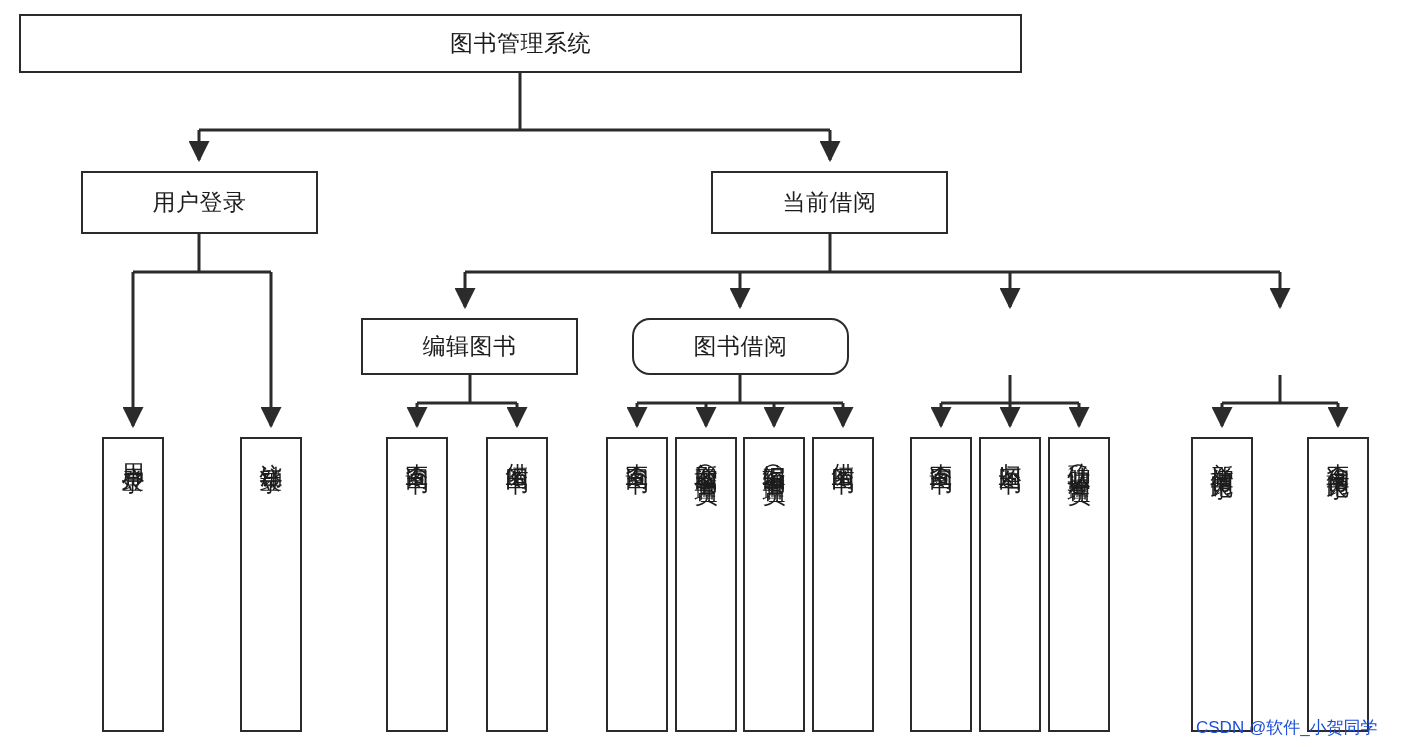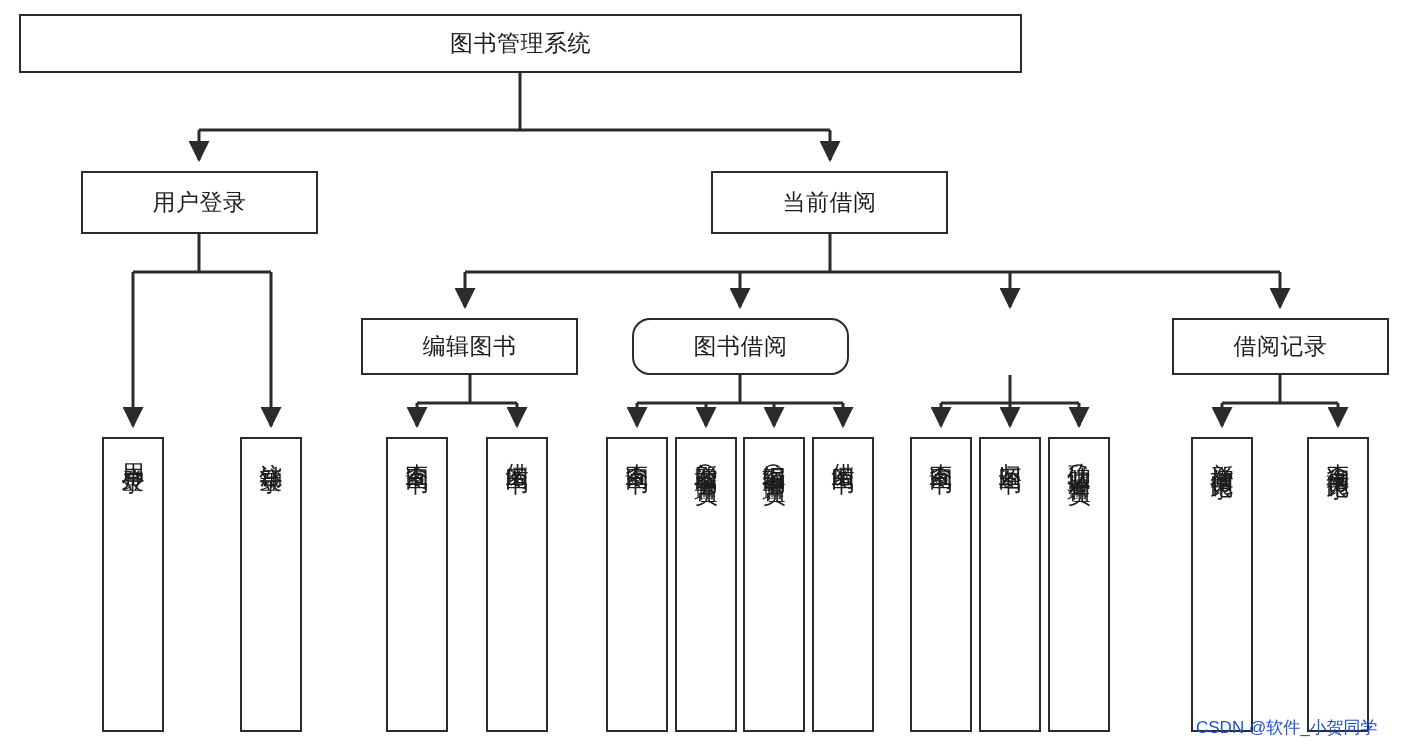--- a/index.html
+++ b/index.html
@@ -138,23 +138,20 @@
   <div class="node horiz" style="left:711px; top:171px; width:237px; height:63px;">
     <span class="label">当前借阅</span>
   </div>
 
   <div class="node horiz" style="left:361px; top:318px; width:217px; height:57px;">
     <span class="label">编辑图书</span>
   </div>
   <div class="node horiz" style="left:632px; top:318px; width:217px; height:57px;border-radius:18px;">
     <span class="label">图书借阅</span>
   </div>
-  <div class="node horiz" style="left:1172px; top:318px; width:217px; height:57px;">
-    <span class="label">借阅记录</span>
-  </div>
 
   <div class="node vert" style="left:102px; top:437px; width:62px; height:295px;">
     <span class="label">用户登录</span>
   </div>
   <div class="node vert" style="left:240px; top:437px; width:62px; height:295px;">
     <span class="label">注销登录</span>
   </div>
 
   <div class="node vert" style="left:386px; top:437px; width:62px; height:295px;">
     <span class="label">查询图书</span>

